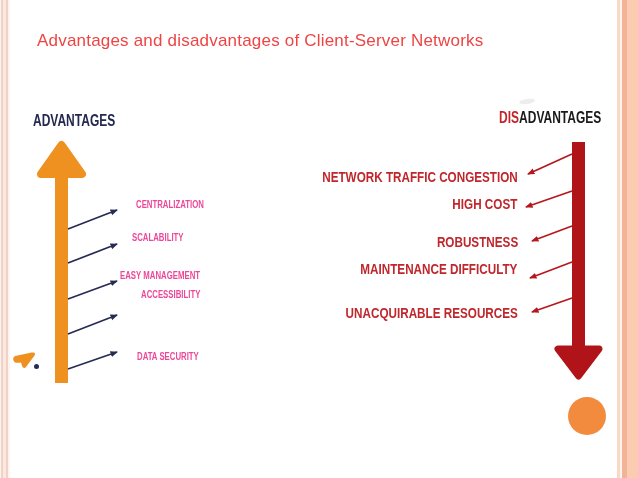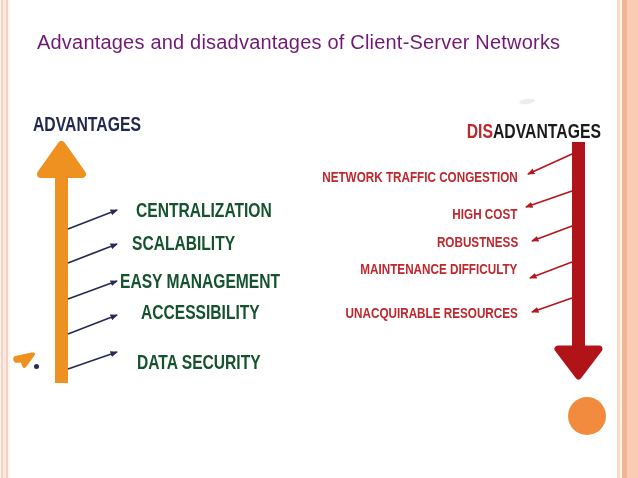--- a/index.html
+++ b/index.html
@@ -22,32 +22,32 @@
     left:616px;width:22px;
     background:linear-gradient(to right,
       #ffffff 0px,#ffffff 1px,
       #f7d9ca 1px,#f7d9ca 4px,
       #fdf2ec 4px,#fdf2ec 6px,
       #f1b496 6px,#f1b496 11px,
       #fbccb2 11px,#fbccb2 22px);
   }
   .title{
     position:absolute;left:37px;top:31px;
-    font-size:20px;color:#701a75;letter-spacing:.2px;white-space:nowrap;
+    font-size:17px;color:#ef4444;letter-spacing:.2px;white-space:nowrap;
   }
-  .hdr{position:absolute;font-weight:bold;font-size:21px;white-space:nowrap;}
+  .hdr{position:absolute;font-weight:bold;font-size:16px;white-space:nowrap;}
   .hdr .squeeze{display:inline-block;transform:scaleX(.75);}
   .hdr-adv{left:33px;top:112px;color:#23284f;}
   .hdr-adv .squeeze{transform-origin:left center;}
-  .hdr-dis{right:37px;top:109px;text-align:right;color:#1a1a1a;margin-top:10px;}
+  .hdr-dis{right:37px;top:109px;text-align:right;color:#1a1a1a;}
   .hdr-dis .squeeze{transform-origin:right center;}
   .dis-red{color:#c0272d;}
   .lbl{position:absolute;font-weight:bold;white-space:nowrap;line-height:1.05;}
   .lbl .squeeze{display:inline-block;transform:scaleX(.78);}
-  .lbl-adv{color:#14532d;font-size:20px;}
+  .lbl-adv{color:#ec4899;font-size:10px;}
   .lbl-adv .squeeze{transform-origin:left center;}
   .lbl-dis{color:#c0272d;font-size:15px;text-align:center;}
   .lbl-dis .squeeze{transform-origin:right center;}
   .diagram-svg{position:absolute;left:0;top:0;}
   .decor-circle{
     position:absolute;left:568px;top:397px;width:38px;height:38px;border-radius:50%;
     background:#f28b3d;
   }
   .navy-dot{
     position:absolute;left:34px;top:364px;width:5px;height:5px;border-radius:50%;
@@ -107,23 +107,23 @@
   </g>
 
   <g transform="translate(11,351)">
     <path d="M2.5 9.5 C1.5 6 3.5 4.8 6.5 4.4 L20.5 1.6 C24 1 25 2.6 23 5.2 L15.2 15.8 C13.6 17.9 11.8 17.3 11.1 15.1 L10 11.6 C7.2 12 3.4 12.3 2.5 9.5 Z" fill="#ef9120"></path>
   </g>
 </svg>
 
 <div class="lbl lbl-adv" style="left:136px;top:200px"><span class="squeeze">CENTRALIZATION</span></div>
 <div class="lbl lbl-adv" style="left:132px;top:233px"><span class="squeeze">SCALABILITY</span></div>
 <div class="lbl lbl-adv" style="left:120px;top:271px"><span class="squeeze">EASY MANAGEMENT</span></div>
-<div class="lbl lbl-adv" style="left:141px;top:302px"><span class="squeeze">ACCESSIBILITY</span></div>
+<div class="lbl lbl-adv" style="left:141px;top:290px"><span class="squeeze">ACCESSIBILITY</span></div>
 <div class="lbl lbl-adv" style="left:137px;top:352px"><span class="squeeze">DATA SECURITY</span></div>
 
 <div class="lbl lbl-dis" style="right:120px;top:169px"><span class="squeeze">NETWORK TRAFFIC CONGESTION</span></div>
-<div class="lbl lbl-dis" style="right:121px;top:206px"><span class="squeeze">HIGH COST</span></div>
+<div class="lbl lbl-dis" style="right:121px;top:196px"><span class="squeeze">HIGH COST</span></div>
 <div class="lbl lbl-dis" style="right:120px;top:234px"><span class="squeeze">ROBUSTNESS</span></div>
 <div class="lbl lbl-dis" style="right:121px;top:261px"><span class="squeeze">MAINTENANCE DIFFICULTY</span></div>
 <div class="lbl lbl-dis" style="right:120px;top:305px"><span class="squeeze">UNACQUIRABLE RESOURCES</span></div>
 
 <div class="navy-dot"></div>
 <div class="decor-circle"></div>
 
 </body></html>

